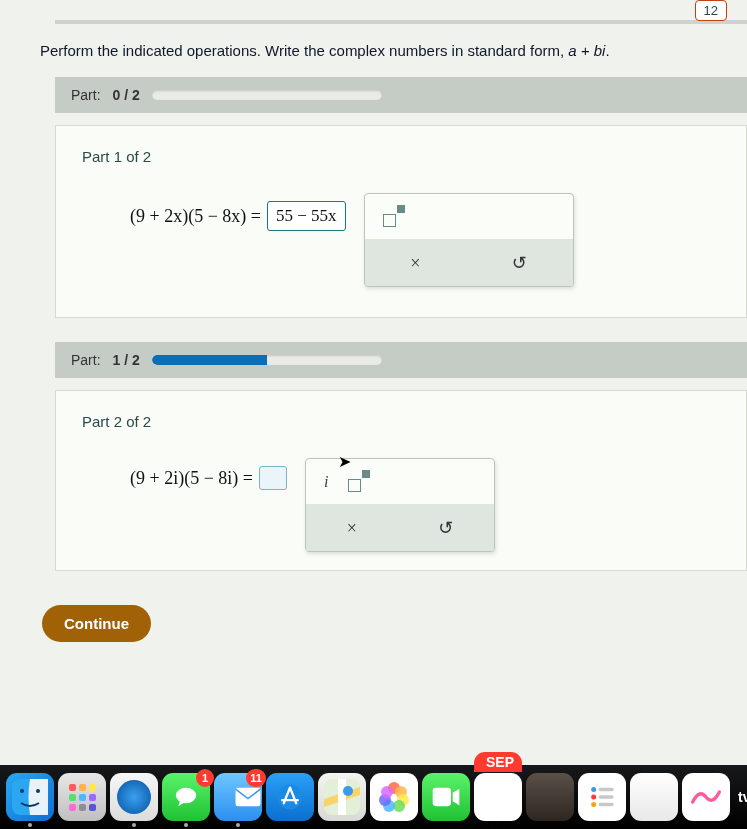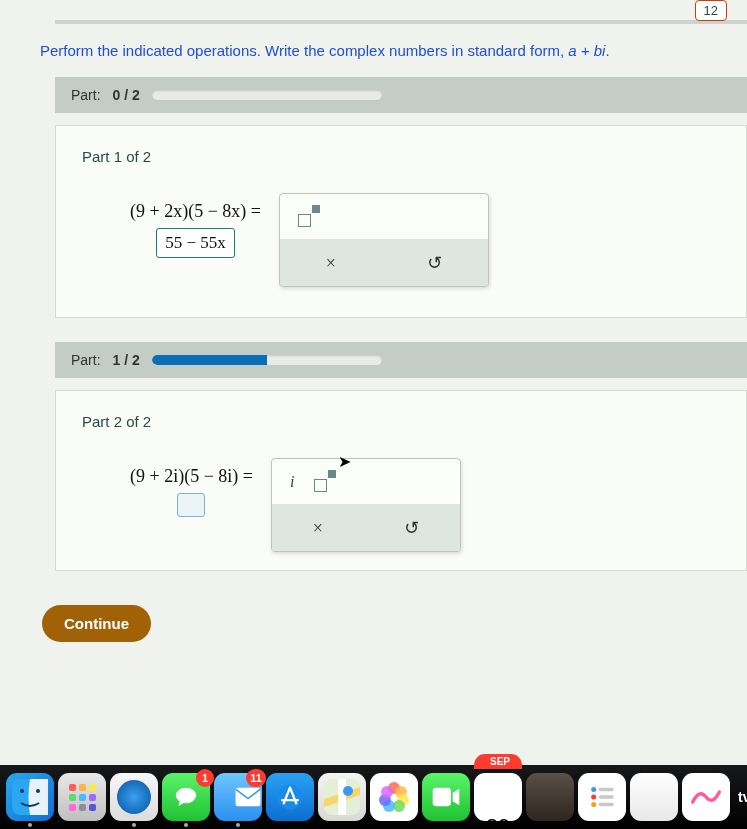--- a/index.html
+++ b/index.html
@@ -18,21 +18,21 @@
       overflow: hidden;
     }
     .top-line {
       height: 4px;
       background: #d0d2cd;
       margin: 20px 0 0 55px;
     }
     .instruction {
       padding: 18px 30px 18px 40px;
       font-size: 15px;
-      color: #1d4ed8;
+      color: #0f172a;
     }
     .instruction .italic { font-style: italic; }
     .section {
       margin-left: 55px;
       margin-bottom: 0;
     }
     .part-header {
       background: #c5cbc5;
       padding: 10px 16px;
       font-size: 14px;
@@ -76,21 +76,20 @@
       font-family: "Times New Roman", serif;
     }
     .equation {
       font-size: 18px;
       color: #111;
       display: flex;
       align-items: center;
       gap: 6px;
       white-space: nowrap;
       padding-top: 8px;
-      flex-direction: column;
     }
     .answer-box {
       border: 1px solid #1a7a7a;
       border-radius: 3px;
       padding: 4px 8px;
       font-size: 17px;
       color: #111;
       background: #fff;
       min-width: 70px;
       display: inline-block;
@@ -251,21 +250,21 @@
     .messages svg { width:28px;height:28px; }
     .mail { background: linear-gradient(#6ec7ff,#2b8ff0); padding-left: 20px; }
     .mail svg { width:30px;height:22px; }
     .appstore { background: linear-gradient(#2aa0f5,#0b6fd0); color:#fff; }
     .maps { background: linear-gradient(#f4f4f0,#d8d8d4); }
     .photos { background: #fff; }
     .photos-flower{width:30px;height:30px;position:relative;}
     .petal{position:absolute;width:12px;height:12px;border-radius:50%;opacity:0.85;top:9px;left:9px;}
     .facetime { background: linear-gradient(#5bf36a,#1fc233); }
     .calendar { background:#fff; color:#000; flex-direction:column; display:flex; }
-    .cal-top { background:#ff3b30;color:#fff;font-size:10px;font-weight:700;width:100%;text-align:right;border-radius:11px 11px 0 0;padding:2px 12px; }
+    .cal-top { background:#ff3b30;color:#fff;font-size:14px;font-weight:700;width:100%;text-align:right;border-radius:11px 11px 0 0;padding:2px 12px; }
     .cal-num { font-size:22px; font-weight:400; line-height:1.1;margin-top:46px; }
     .generic-dark { background: linear-gradient(#5a5048,#2e2620); }
     .reminders { background:#fff; }
     .notes { background: linear-gradient(#fff,#e8e8e8); }
     .freeform { background:#fff; }
     .tv-text { color:#fff; font-size:14px; font-weight:700; margin-left:4px; }
     .top-badge {
       position: absolute;
       top: 0;
       right: 20px;

